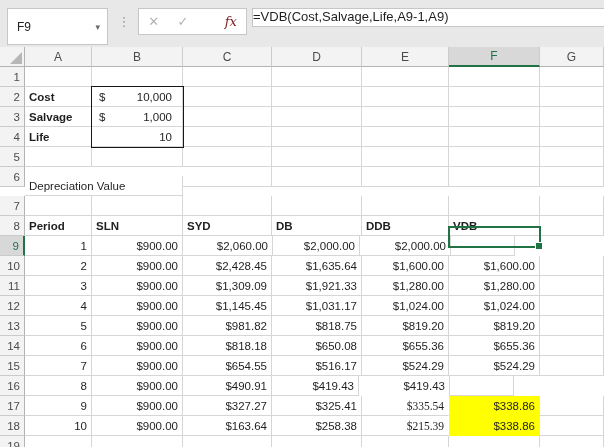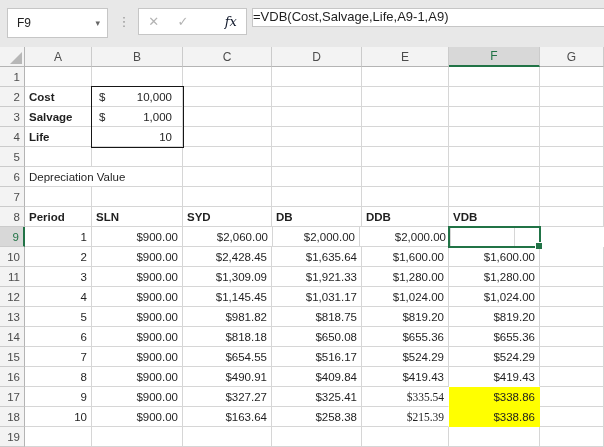--- a/index.html
+++ b/index.html
@@ -7,38 +7,38 @@
     width:604px;height:447px;
     font-family:"Liberation Sans","DejaVu Sans",sans-serif;
     position:relative;overflow:hidden;
     background:#fff;
     --accent:#217346;
     --highlight:#ffff00;
   }
   
   .formula-row{position:relative;height:47px;background:#e8e8e8;}
   .name-box{
-    position:absolute;left:7px;top:8px;width:101px;height:30px;
+    position:absolute;left:7px;top:8px;width:101px;height:37px;
     background:#fff;border:1px solid #c6c6c6;box-sizing:border-box;
     display:flex;align-items:center;justify-content:space-between;
     padding:0 7px 0 9px;font-size:12px;color:#222;
   }
   .nb-arrow{color:#666;font-size:9px;}
   .dots{
     position:absolute;left:114px;top:8px;width:20px;height:27px;
     display:flex;align-items:center;justify-content:center;
     color:#9a9a9a;font-size:13px;letter-spacing:0;
   }
   .fx-box{
     position:absolute;left:138px;top:8px;width:109px;height:27px;
     background:#fff;border:1px solid #c6c6c6;box-sizing:border-box;
     display:flex;align-items:center;justify-content:space-around;
   }
   .btn-x,.btn-check{color:#b3b3b3;font-size:13px;}
-  .btn-fx{color:#0f172a;font-size:13px;font-style:italic;font-family:"DejaVu Serif",serif;margin-left:18px;}
+  .btn-fx{color:#7f1d1d;font-size:13px;font-style:italic;font-family:"DejaVu Serif",serif;margin-left:18px;}
   .formula-input{
     position:absolute;left:252px;top:8px;right:0;height:19px;
     background:#fff;border:1px solid #c6c6c6;border-right:none;box-sizing:border-box;
     display:flex;align-items:flex-start;
     font-size:13px;color:#1f1f1f;white-space:nowrap;overflow:hidden;
   }
   
   .sheet{position:relative;height:400px;background:#fff;}
   .hdr-row,.r{display:flex;}
   .corner{
@@ -70,21 +70,21 @@
     display:flex;align-items:center;padding:0 4px;
     font-size:11.5px;color:#1f1f1f;white-space:nowrap;
   }
   .cA{width:67px}.cB{width:91px}.cC{width:89px}.cD{width:90px}
   .cE{width:87px}.cF{width:91px}.cG{width:64px}
   .cAB{width:158px}
   .bold{font-weight:bold;}
   .num{justify-content:flex-end;}
   .acct{justify-content:space-between;padding-left:7px;padding-right:10px;}
   .acct-num{justify-content:flex-end;padding-right:10px;}
-  .spill{overflow:visible;z-index:2;}
+  .spill{overflow:visible;z-index:2;margin-top:9px;}
   .yellow{background:var(--highlight);border-right-color:transparent;border-bottom-color:transparent;}
   .no-r{border-right-color:transparent;font-family:Liberation Serif, serif;}
   .no-b{border-bottom-color:transparent;}
   
   .range-border{
     position:absolute;left:91px;top:39px;width:93px;height:62px;
     border:1.5px solid #161616;box-sizing:border-box;pointer-events:none;z-index:5;
   }
   .active-cell{
     position:absolute;left:448px;top:179px;width:93px;height:22px;
@@ -298,21 +298,20 @@
       <div class="c cE num">$524.29</div>
       <div class="c cF num">$524.29</div>
       <div class="c cG"></div>
     </div>
 
     <div class="r">
       <div class="rh">16</div>
       <div class="c cA num">8</div>
       <div class="c cB num">$900.00</div>
       <div class="c cC num">$490.91</div>
-      <div class="c cD num">$409.84</div>
       <div class="c cE num">$419.43</div>
       <div class="c cF num no-b">$419.43</div>
       <div class="c cG"></div>
     </div>
 
     <div class="r">
       <div class="rh">17</div>
       <div class="c cA num">9</div>
       <div class="c cB num">$900.00</div>
       <div class="c cC num">$327.27</div>

